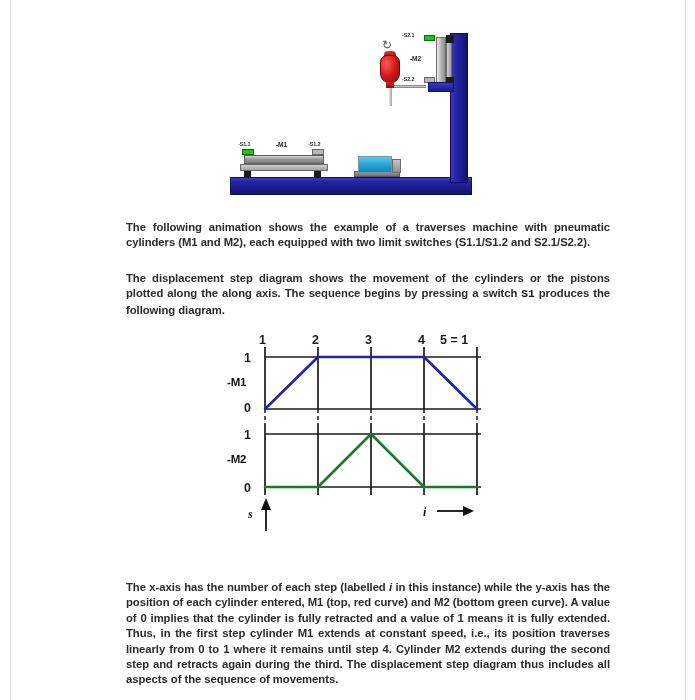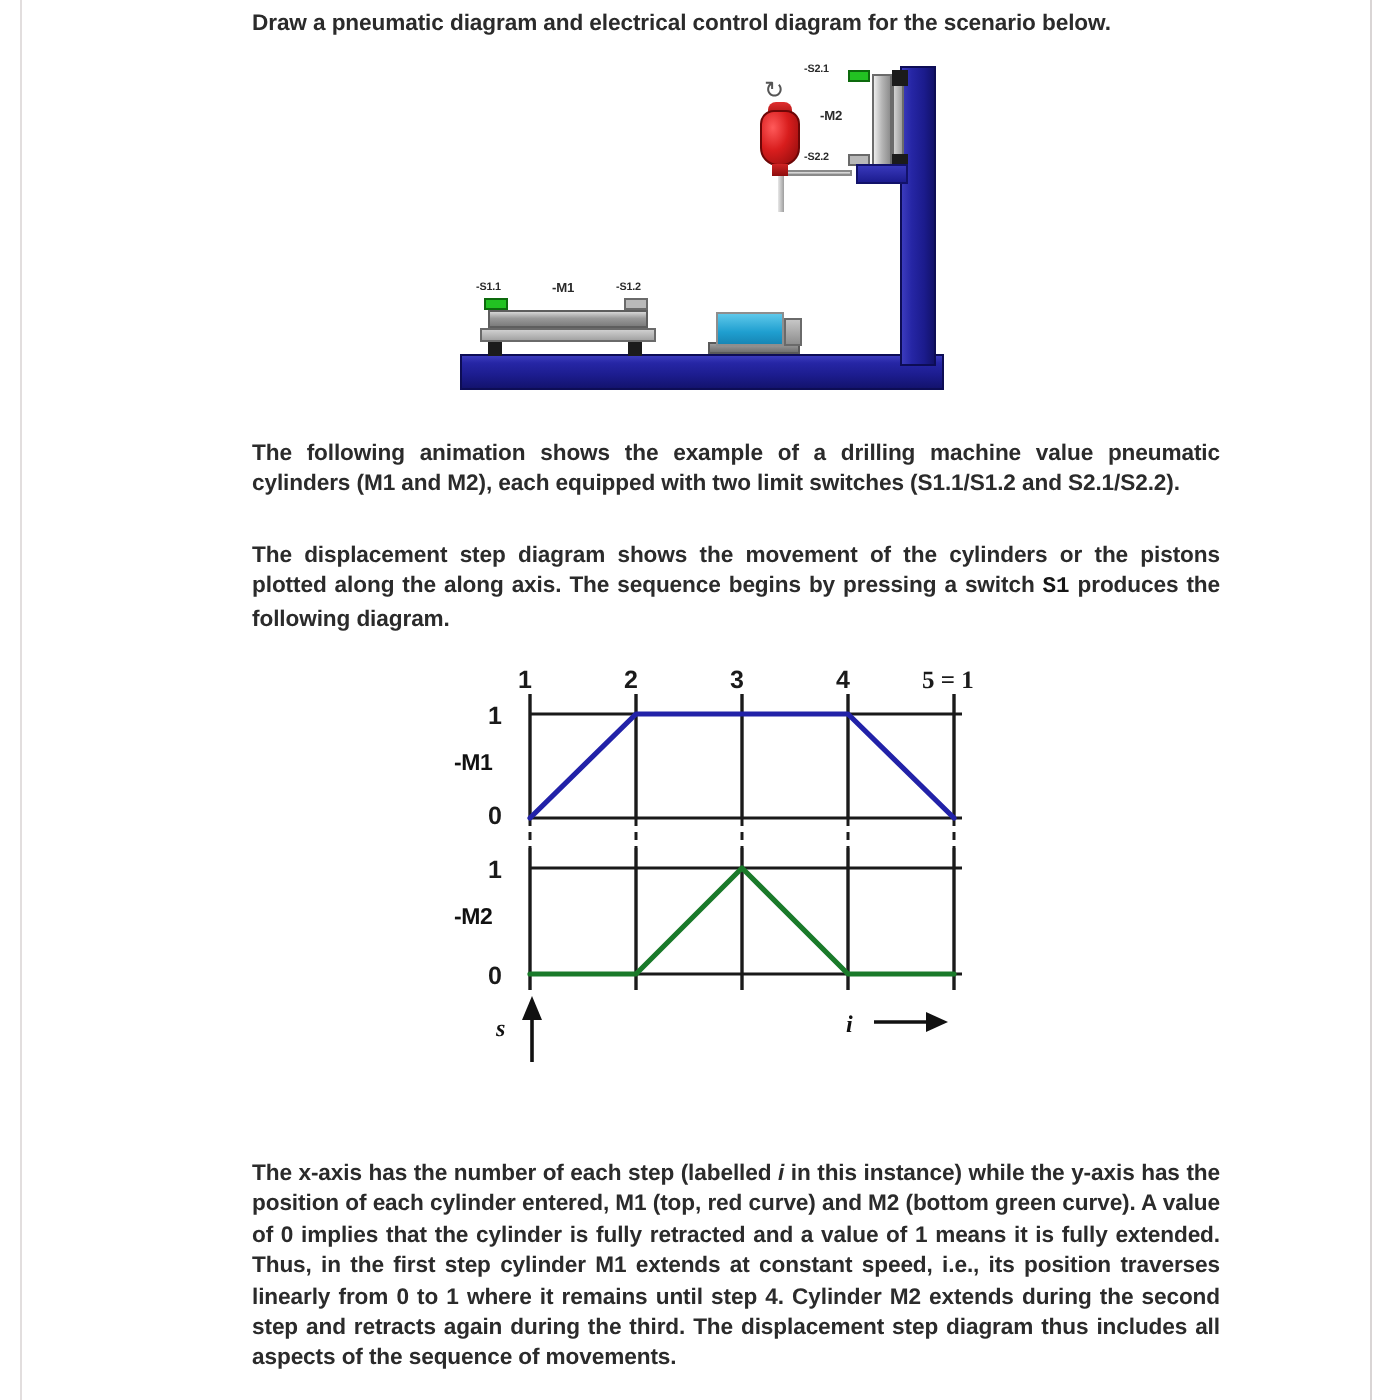--- a/index.html
+++ b/index.html
@@ -195,21 +195,20 @@
   }
 </style>
 </head>
 <body>
 
 <div id="page">
 
   <div class="page-rule left"></div>
   <div class="page-rule right"></div>
 
-  <p class="body-text" id="intro-line">Draw a pneumatic diagram and electrical control diagram for the scenario below.</p>
 
   <div id="pneumatic-figure">
 
     <div id="base-beam"></div>
     <div id="vertical-column"></div>
 
     <div id="m1-assembly">
       <div id="m1-s11" class="sw-green"></div>
       <div id="m1-s12" class="sw-grey"></div>
       <div id="m1-body"></div>
@@ -239,31 +238,31 @@
     <div id="drill-motor-top"></div>
     <div id="drill-motor"></div>
     <div id="drill-chuck"></div>
     <div id="drill-bit"></div>
 
     <div id="workpiece-base"></div>
     <div id="workpiece"></div>
     <div id="workpiece-clamp"></div>
   </div>
 
-  <p class="body-text" style="position:absolute; left:126px; top:220px; width:484px;">The following animation shows the example of a drilling machine value pneumatic cylinders (M1 and M2), each equipped with two limit switches (S1.1/S1.2 and S2.1/S2.2).</p>
+  <p class="body-text" style="position:absolute; left:126px; top:220px; width:484px;">The following animation shows the example of a traverses machine with pneumatic cylinders (M1 and M2), each equipped with two limit switches (S1.1/S1.2 and S2.1/S2.2).</p>
 
   <p class="body-text" style="position:absolute; left:126px; top:271px; width:484px;"><span>The displacement step diagram shows the movement of the cylinders or the pistons plotted along the along axis. The sequence begins by pressing a switch </span><b>S1</b><span> produces the following diagram.</span></p>
 
   <div id="step-diagram">
 
     <span class="axis-num" style="left:34px;  top:0px;">1</span>
     <span class="axis-num" style="left:87px;  top:0px;">2</span>
     <span class="axis-num" style="left:140px; top:0px;">3</span>
     <span class="axis-num" style="left:193px; top:0px;">4</span>
-    <span class="axis-num" style="left:236px; top:0px;font-family:Liberation Serif, serif;">5 = 1</span>
+    <span class="axis-num" style="left:215px; top:0px;">5 = 1</span>
 
     <span class="axis-num" style="left:19px; top:18px;">1</span>
     <span class="axis-num" style="left:19px; top:68px;">0</span>
 
     <span class="axis-num" style="left:19px; top:95px;">1</span>
     <span class="axis-num" style="left:19px; top:148px;">0</span>
 
     <span class="cyl-name" style="left:2px; top:43px;">-M1</span>
     <span class="cyl-name" style="left:2px; top:120px;">-M2</span>
 

